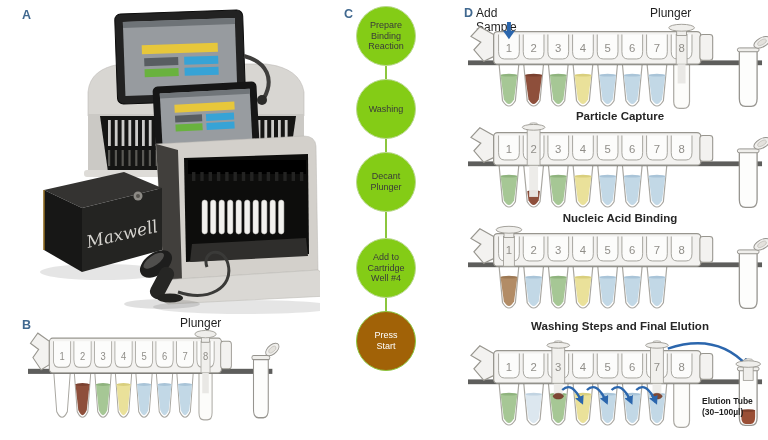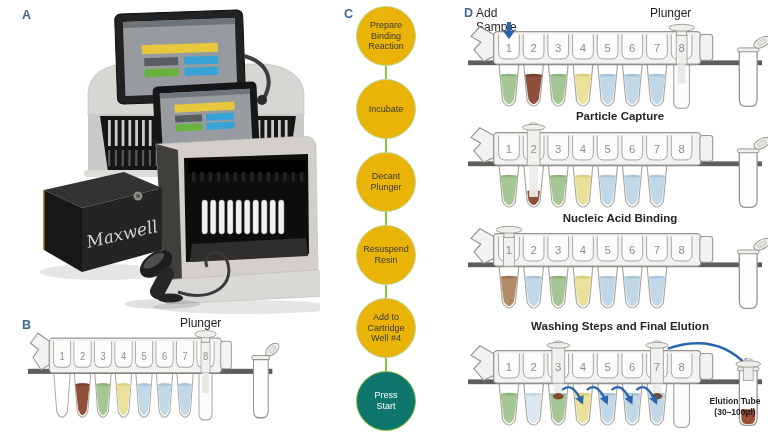--- a/index.html
+++ b/index.html
@@ -4,26 +4,26 @@
 <style>
   html,body{margin:0;padding:0;background:#fff;}
   .canvas{position:relative;width:768px;height:440px;background:#ffffff;
           font-family:"Liberation Sans",sans-serif;overflow:hidden;}
   .abs{position:absolute;}
   .plabel{position:absolute;font-size:12.5px;font-weight:bold;color:#40688F;}
   .small-label{position:absolute;font-size:12px;font-weight:normal;color:#1f1f1f;text-align:left;}
   .dtitle{position:absolute;left:470px;width:300px;text-align:center;
           font-size:11.5px;font-weight:bold;color:#262626;}
   .elu-label{position:absolute;font-size:8.5px;font-weight:bold;color:#1f1f1f;
-          text-align:center;white-space:pre-line;line-height:1.3;}
+          text-align:left;white-space:pre-line;line-height:1.3;}
   .flow{position:absolute;left:356px;top:6px;width:60px;}
-  .flow-circle{width:58px;height:58px;border-radius:50%;border:1px solid #B9D88E;background:#eab308;
+  .flow-circle{width:58px;height:58px;border-radius:50%;border:1px solid #B9D88E;background:#84cc16;
           display:flex;align-items:center;justify-content:center;text-align:center;
           font-size:9px;line-height:1.18;color:#3A3A3A;white-space:pre-line;margin:0 auto;}
-  .flow-circle.filled{background:#0f766e;border-color:#8CC63E;color:#fff;}
+  .flow-circle.filled{background:#a16207;border-color:#8CC63E;color:#fff;}
   .flow-line{width:2px;height:13px;background:#8CC63E;margin:0 auto;}
   svg.cart{position:absolute;overflow:visible;}
 </style>
 </head>
 <body>
 
 <div class="canvas">
 
   <div class="plabel" style="left:22px;top:8px">A</div>
 
@@ -233,27 +233,25 @@
         <ellipse cx="299" cy="23" rx="5" ry="2.4" fill="#E4E2DD" stroke="#B8B6B0" stroke-width="0.6"></ellipse>
       </g>
     </svg>
 
   <div class="plabel" style="left:344px;top:7px">C</div>
   <div class="flow">
     <div class="flow-circle">Prepare
 Binding
 Reaction</div>
     <div class="flow-line"></div>
-    <div class="flow-circle">Incubate</div>
+    <div class="flow-circle">Washing</div>
     <div class="flow-line"></div>
     <div class="flow-circle">Decant
 Plunger</div>
     <div class="flow-line"></div>
-    <div class="flow-circle">Resuspend
-Resin</div>
     <div class="flow-line"></div>
     <div class="flow-circle">Add to
 Cartridge
 Well #4</div>
     <div class="flow-line"></div>
     <div class="flow-circle filled">Press
 Start</div>
   </div>
 
   <div class="plabel" style="left:464px;top:6px">D</div>

